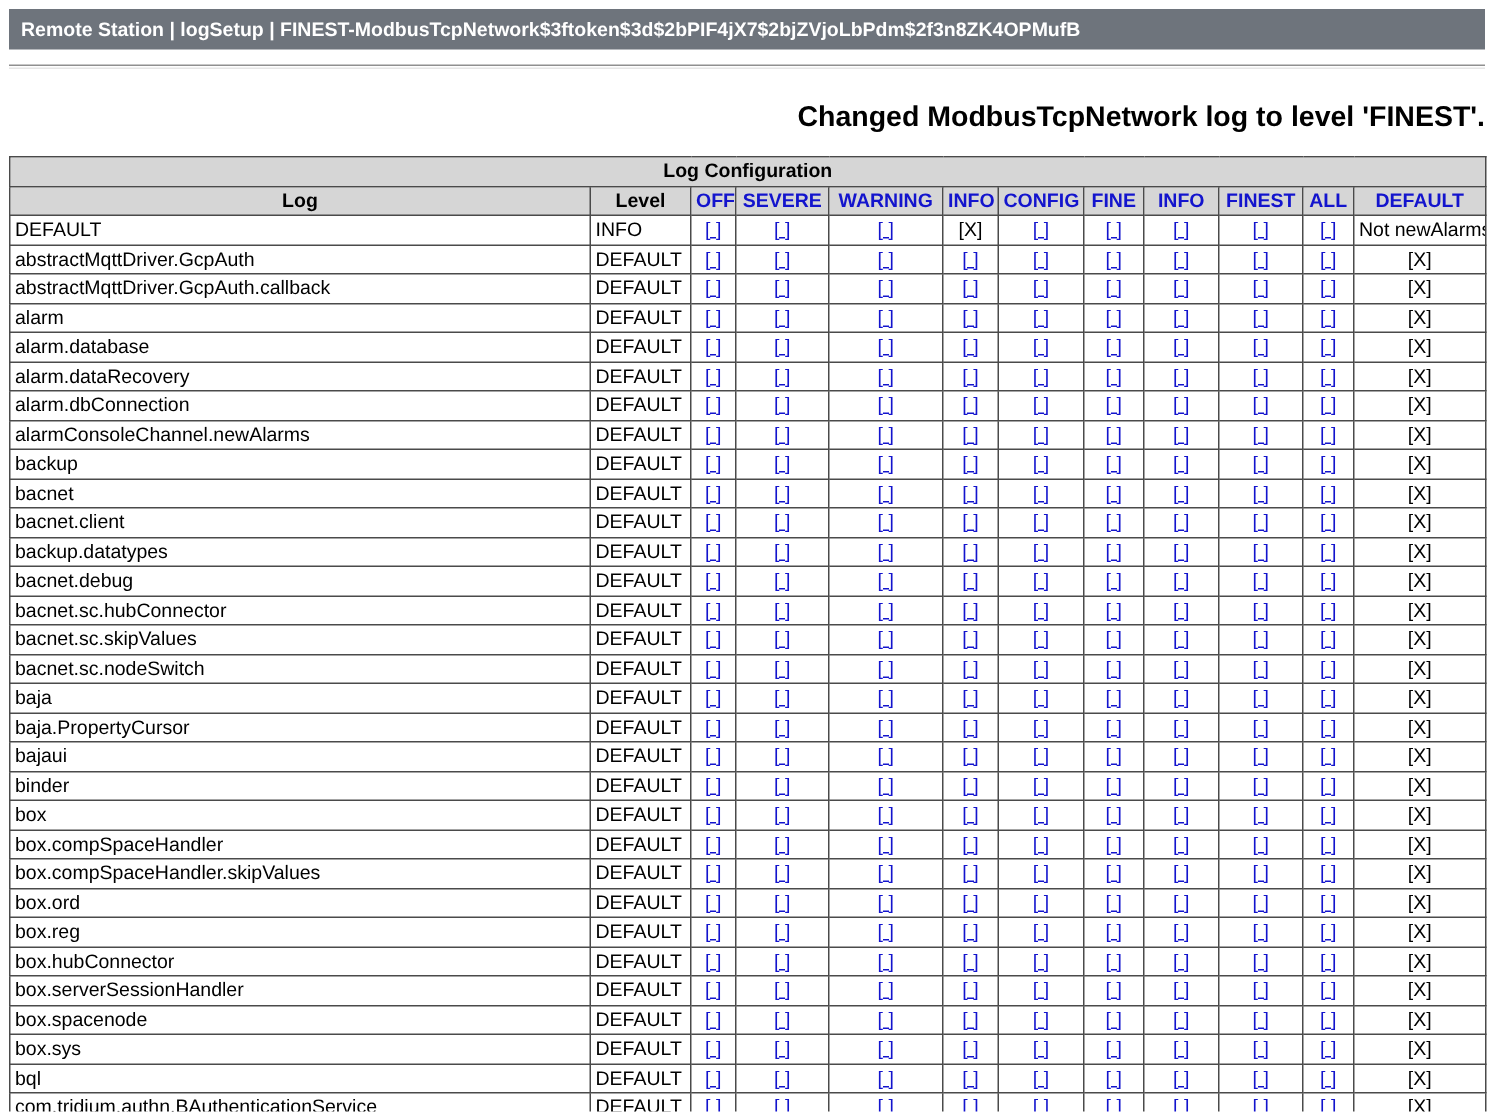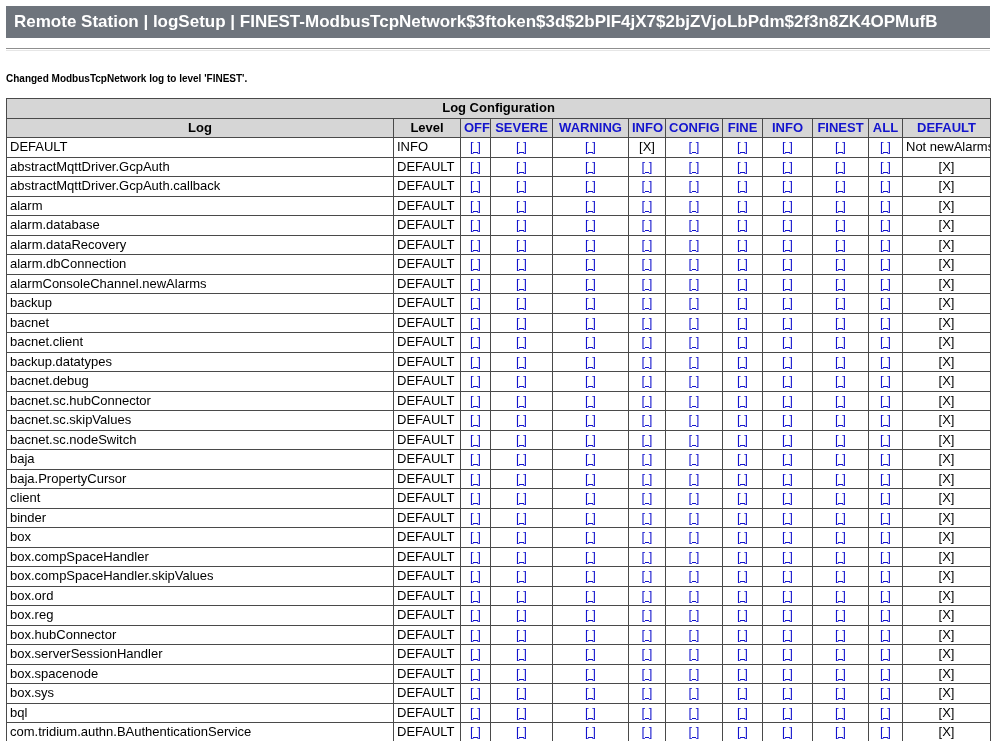--- a/index.html
+++ b/index.html
@@ -11,36 +11,37 @@
     background: #ffffff;
     font-family: "Liberation Sans", sans-serif;
     font-size: 13px;
     color: var(--text, #000);
   }
   .topbar {
     margin: 6px 6px 0 6px;
     background: var(--topbar-bg, #6e747c);
     color: var(--topbar-text, #fff);
     font-weight: bold;
-    font-size: 17px;
+    font-size: 13px;
     padding: 6px 8px;
     white-space: nowrap;
     overflow: hidden;
   }
   .sep {
     margin: 10px 6px 0 6px;
     border: none;
     height: 1px;
     border-top: 1px solid #8f8f8f;
     border-bottom: 1px solid #e6e6e6;
   }
   .message {
     margin: 22px 6px 0 6px;
     font-weight: bold;
-    font-size: 10px;
+    font-size: 19px;
+    text-align: right;
   }
   table.logtable {
     margin: 14px 6px 0 6px;
     border-collapse: collapse;
     table-layout: fixed;
     width: 984px;
     padding-left: 40px;
   }
   table.logtable th, table.logtable td {
     border: 1px solid var(--border, #4a4a4a);
@@ -363,21 +364,21 @@
         <td class="cb-cell"><a class="cb">[&nbsp;]</a></td>
         <td class="cb-cell"><a class="cb">[&nbsp;]</a></td>
         <td class="cb-cell"><a class="cb">[&nbsp;]</a></td>
         <td class="cb-cell"><a class="cb">[&nbsp;]</a></td>
         <td class="cb-cell"><a class="cb">[&nbsp;]</a></td>
         <td class="cb-cell"><a class="cb">[&nbsp;]</a></td>
         <td class="cb-cell"><a class="cb">[&nbsp;]</a></td>
         <td class="default-cell"><span class="checked">[X]</span></td>
       </tr>
       <tr>
-        <td class="log-cell">client</td>
+        <td class="log-cell">bajaui</td>
         <td class="level-cell">DEFAULT</td>
         <td class="cb-cell"><a class="cb">[&nbsp;]</a></td>
         <td class="cb-cell"><a class="cb">[&nbsp;]</a></td>
         <td class="cb-cell"><a class="cb">[&nbsp;]</a></td>
         <td class="cb-cell"><a class="cb">[&nbsp;]</a></td>
         <td class="cb-cell"><a class="cb">[&nbsp;]</a></td>
         <td class="cb-cell"><a class="cb">[&nbsp;]</a></td>
         <td class="cb-cell"><a class="cb">[&nbsp;]</a></td>
         <td class="cb-cell"><a class="cb">[&nbsp;]</a></td>
         <td class="cb-cell"><a class="cb">[&nbsp;]</a></td>

